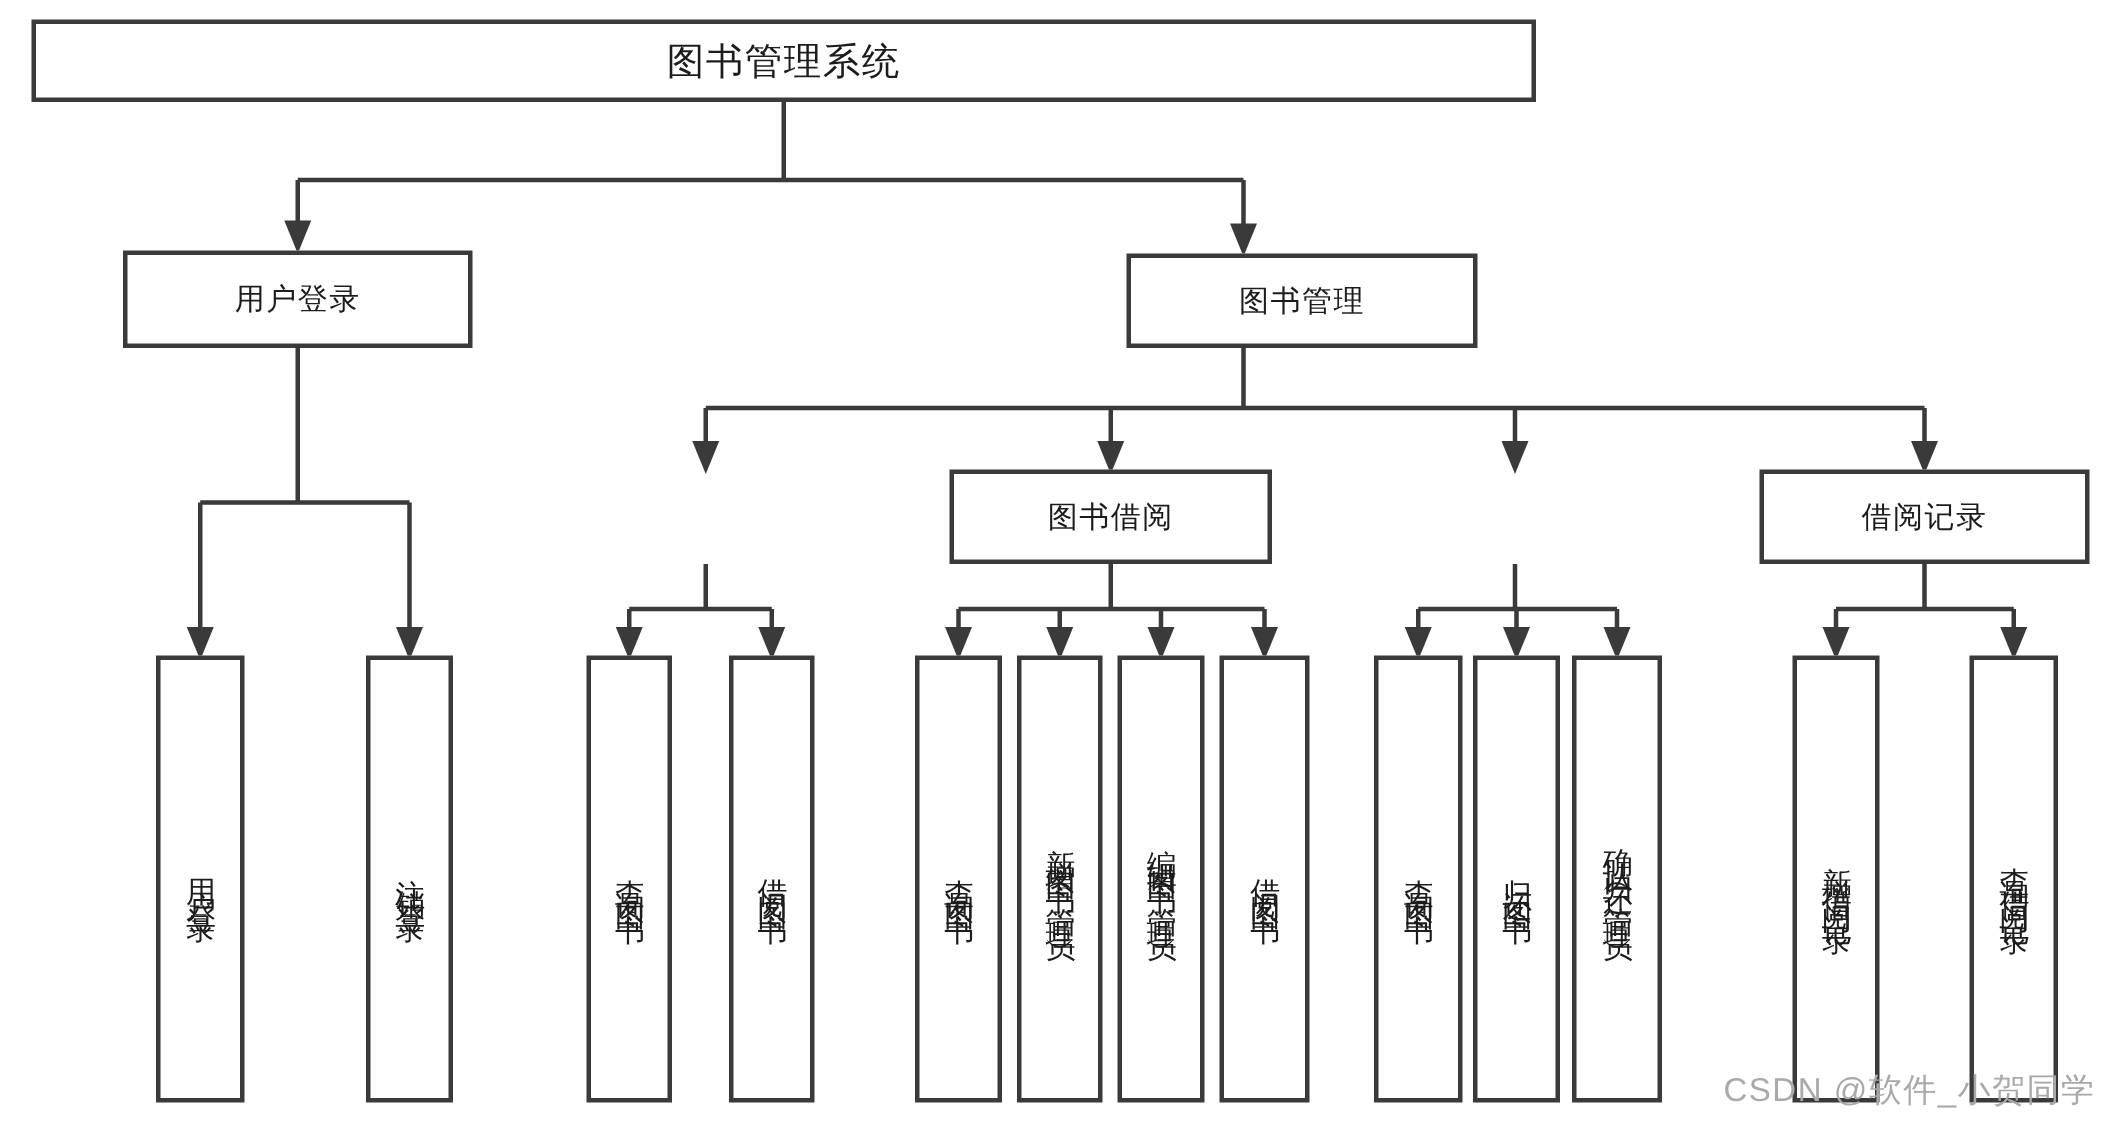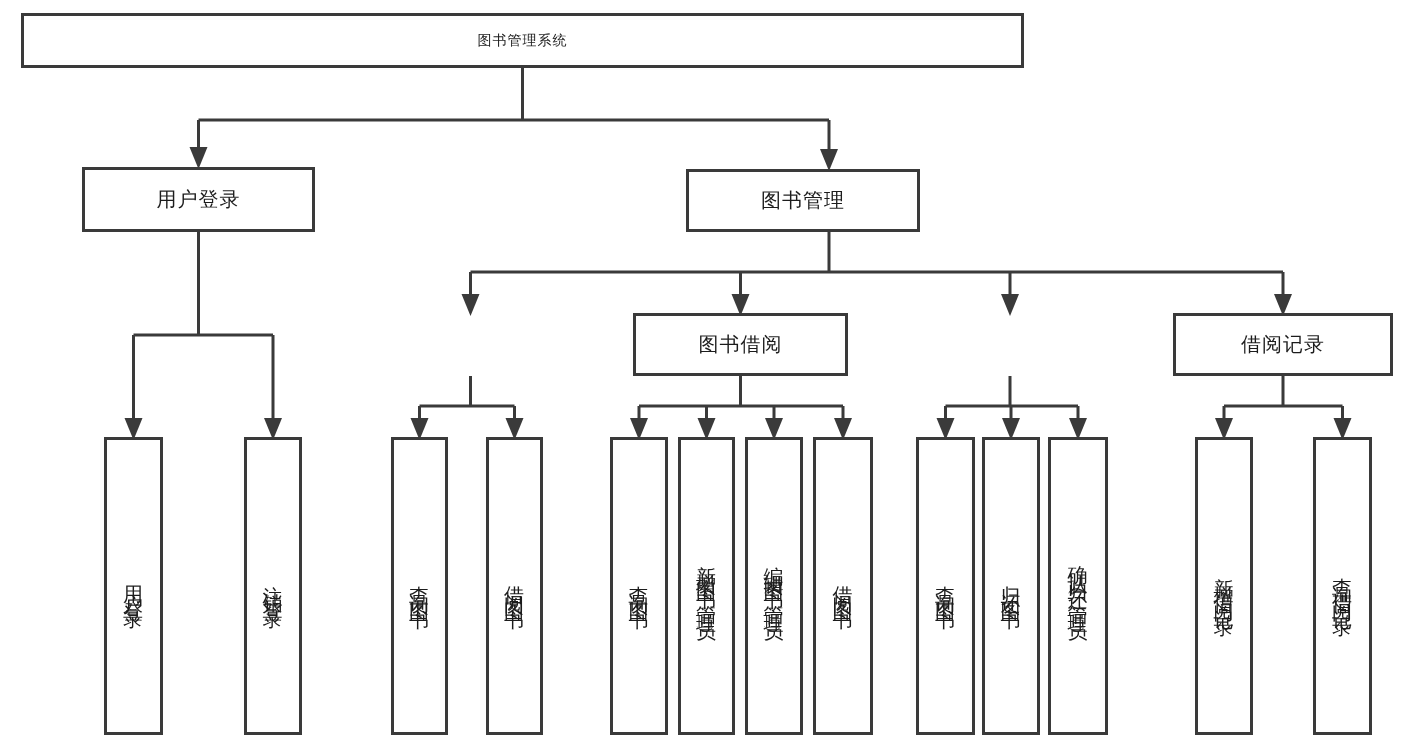--- a/index.html
+++ b/index.html
@@ -25,21 +25,21 @@
   .node{
     position:absolute;
     box-sizing:border-box;
     border:3px solid var(--line);
     background:#fff;
     display:flex;align-items:center;justify-content:center;
     color:var(--text);
     z-index:2;
   }
   .hnode{font-size:20px;letter-spacing:1px;}
-  .hnode.title{font-size:14px;}
+  .hnode.title{font-size:25px;}
   .vnode span{
     writing-mode:vertical-lr;
     text-orientation:mixed;
     font-size:20px;
     letter-spacing:8px;
     line-height:1.1;
     white-space:nowrap;
   }
   .watermark{
     position:absolute;
@@ -91,21 +91,21 @@
     <path class="ar" d="M1333.5 418 L1351.5 418 L1342.5 440 Z"></path>
   </svg>
 
   <div class="node hnode title" style="left:21px;top:13px;width:1003px;height:55px;">
     <span>图书管理系统</span>
   </div>
 
   <div class="node hnode" style="left:82px;top:167px;width:233px;height:65px;">
     <span>用户登录</span>
   </div>
-  <div class="node hnode" style="left:686px;top:169px;width:234px;height:63px;">
+  <div class="node hnode" style="left:751px;top:169px;width:234px;height:63px;">
     <span>图书管理</span>
   </div>
 
   <div class="node hnode" style="left:633px;top:313px;width:215px;height:63px;">
     <span>图书借阅</span>
   </div>
   <div class="node hnode" style="left:1173px;top:313px;width:220px;height:63px;">
     <span>借阅记录</span>
   </div>
 
@@ -146,14 +146,15 @@
     <span>确认归还（管理员）</span>
   </div>
 
   <div class="node vnode" style="left:1195px;top:437px;width:58px;height:298px;">
     <span>新增借阅记录</span>
   </div>
   <div class="node vnode" style="left:1313px;top:437px;width:59px;height:298px;">
     <span>查询借阅记录</span>
   </div>
 
+  <div class="watermark">CSDN @软件_小贺同学</div>
 
 </div>
 
 </body></html>

